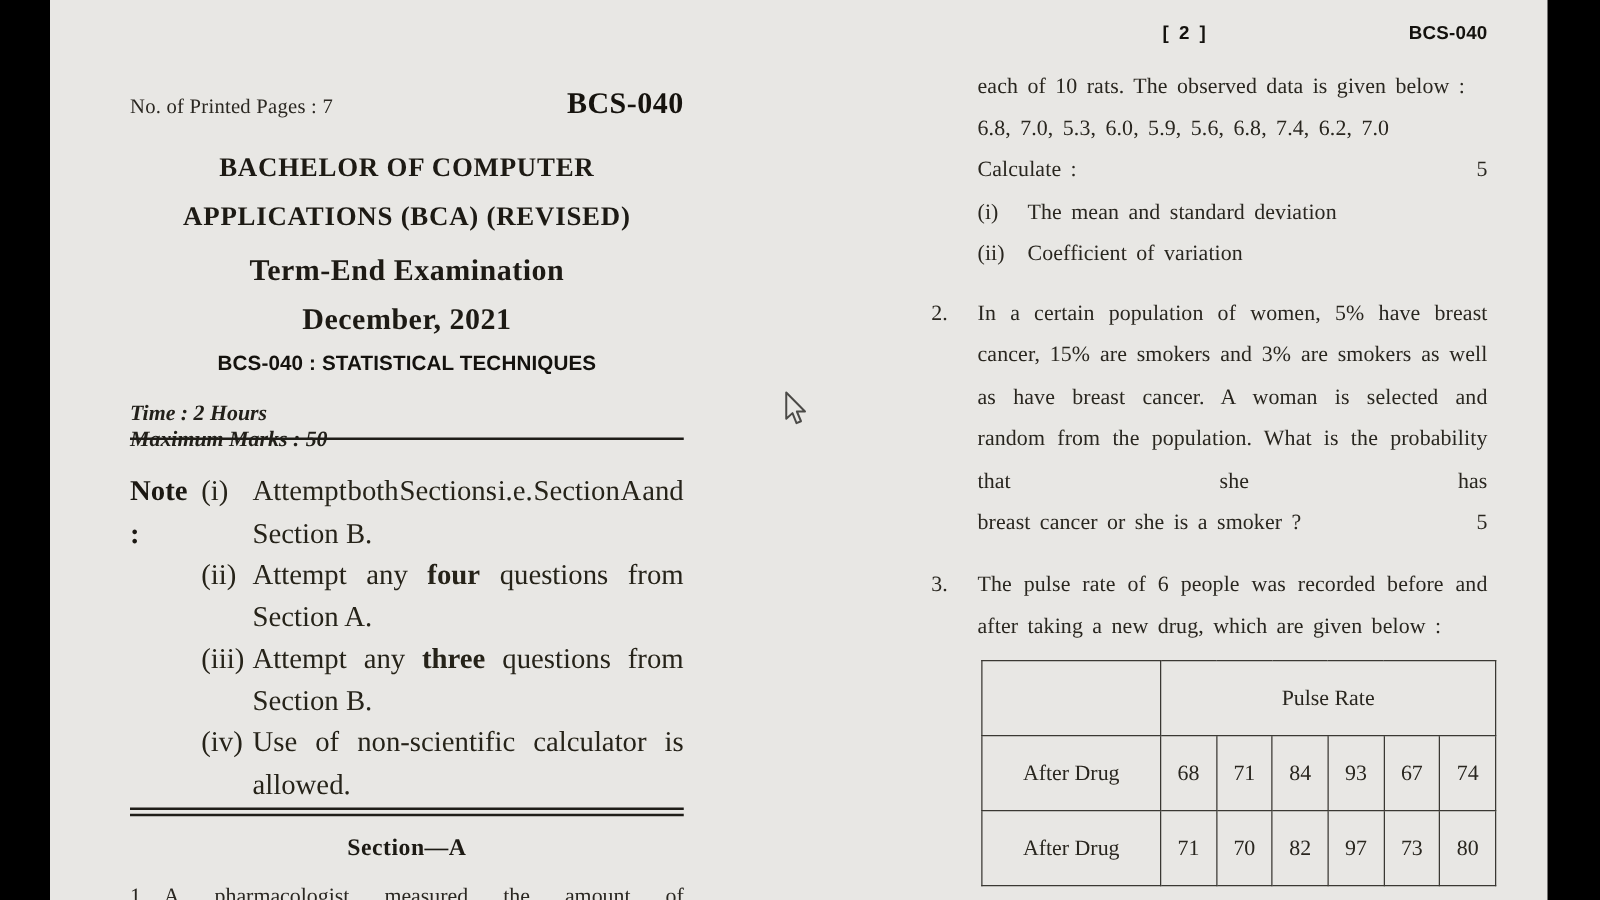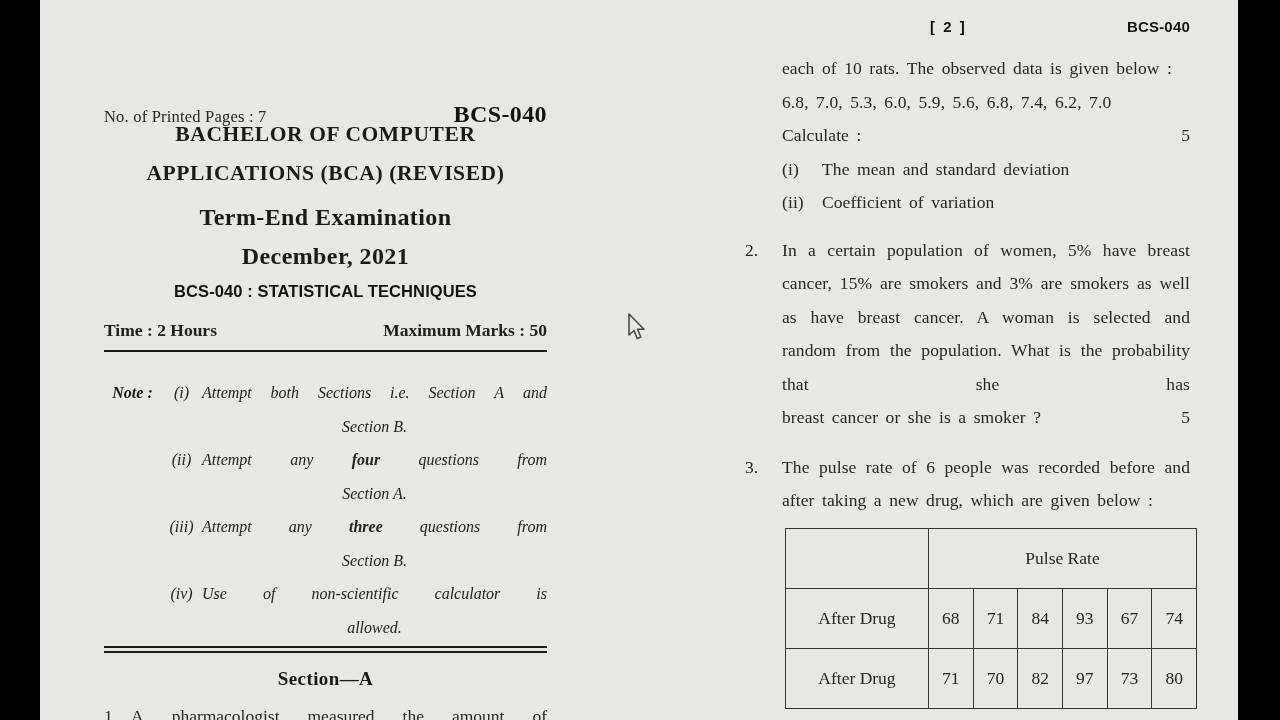--- a/index.html
+++ b/index.html
@@ -16,27 +16,27 @@
   .row-sb{display:flex;justify-content:space-between;align-items:baseline;}
   .centered{text-align:center;}
 
   
   .lp{position:absolute;left:104px;top:0;width:443px;height:720px;}
   .pp-label{font-size:16.5px;letter-spacing:.2px;}
   .lp-code{font-size:24px;font-weight:bold;color:#16130e;letter-spacing:.4px;}
   .h-big{font-weight:bold;font-size:21.5px;letter-spacing:.6px;color:#1d1a14;}
   .h-med{font-weight:bold;font-size:24px;letter-spacing:.4px;color:#1d1a14;}
   .h-sans{font-family:Liberation Sans, sans-serif;font-weight:bold;font-size:16.5px;color:#14120e;letter-spacing:.1px;}
-  .time-row{font-size:17.5px;font-weight:bold;color:#22201a;}
+  .time-row{font-style:italic;font-size:17.5px;font-weight:bold;color:#22201a;flex-direction:column;}
   .time-row span{font-weight:600;}
   .rule{border-top:2px solid #1f1d18;}
   .dbl-rule{height:3px;border-top:2px solid #1f1d18;border-bottom:2px solid #1f1d18;}
 
   .note-grid{display:grid;grid-template-columns:57px 41px 1fr;line-height:33.5px;
-             font-style:italic;font-size:16px;color:#262319;text-align:center;}
+             font-size:23px;color:#262319;}
   .note-row{display:contents;}
   .note-lab{font-weight:bold;color:#1b1812;}
   .words-line{display:flex;justify-content:space-between;}
   .bw{font-weight:bold;}
 
   .section-head{font-weight:bold;font-size:19px;color:#1d1a14;letter-spacing:.4px;}
 
   .q1-start{display:grid;grid-template-columns:27px 1fr;font-size:17.5px;line-height:24px;}
 
   
@@ -64,21 +64,21 @@
 </head>
 <body>
 
 <div class="stage">
 
   <div id="bar-left" class="pillar"></div>
   <div id="bar-right" class="pillar"></div>
 
   <div class="lp">
 
-    <div class="abs row-sb" style="left:0;top:70px;width:100%;margin-top:31px;">
+    <div class="abs row-sb" style="left:0;top:70px;width:100%;">
       <span class="pp-label">No. of Printed Pages : 7</span>
       <span class="lp-code">BCS-040</span>
     </div>
 
     <div class="abs centered h-big" style="left:0;top:161px;width:100%;">APPLICATIONS (BCA) (REVISED)</div>
     <div class="abs centered h-big" style="left:0;top:122px;width:100%;">BACHELOR OF COMPUTER</div>
     <div class="abs centered h-med" style="left:0;top:204px;width:100%;">Term-End Examination</div>
     <div class="abs centered h-med" style="left:0;top:243px;width:100%;">December, 2021</div>
     <div class="abs centered h-sans" style="left:0;top:282px;width:100%;">BCS-040 : STATISTICAL TECHNIQUES</div>
 

